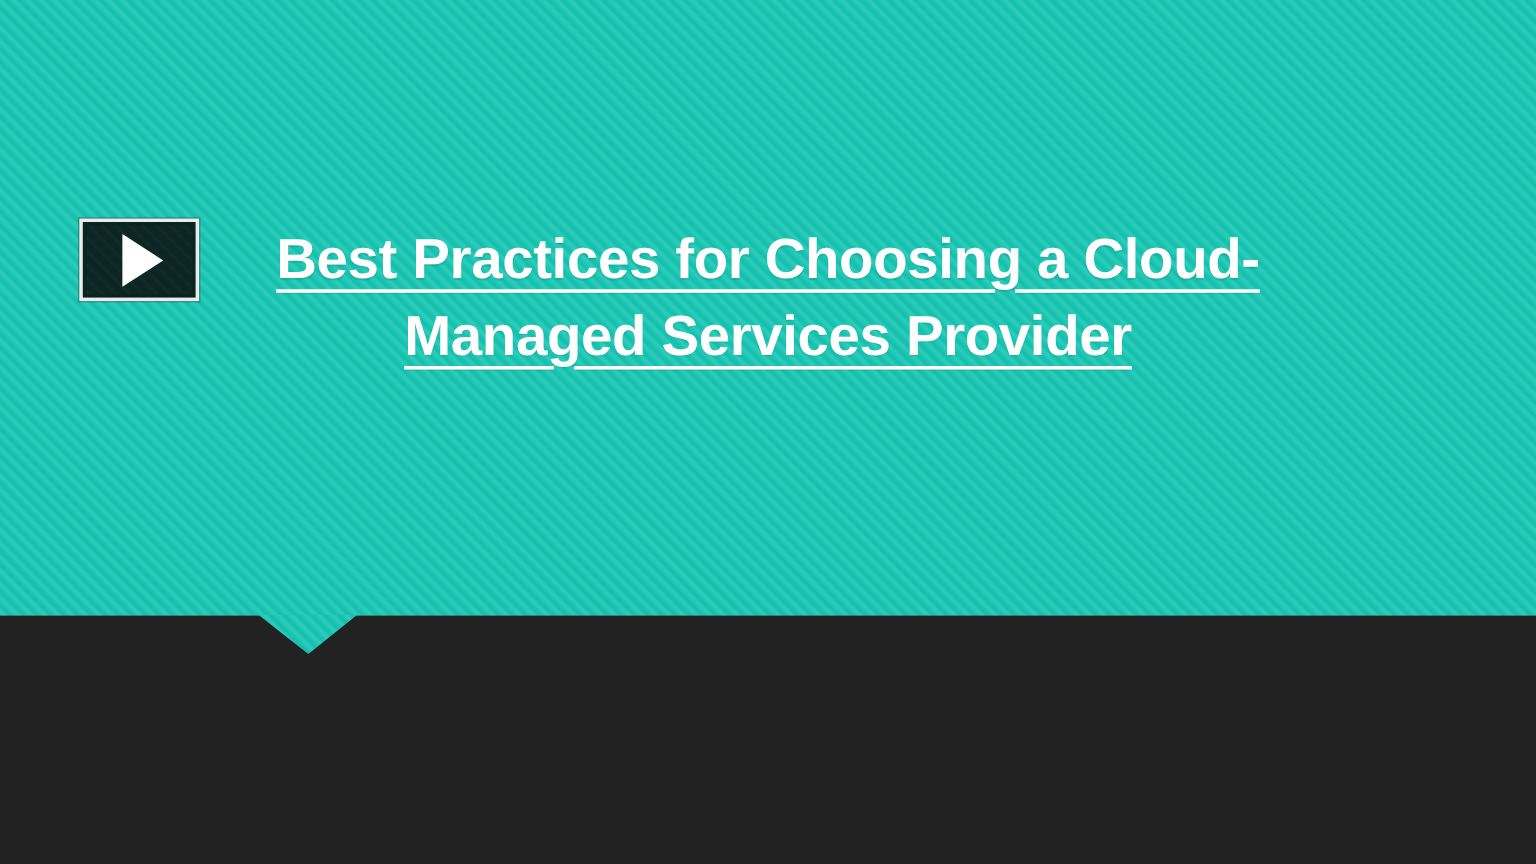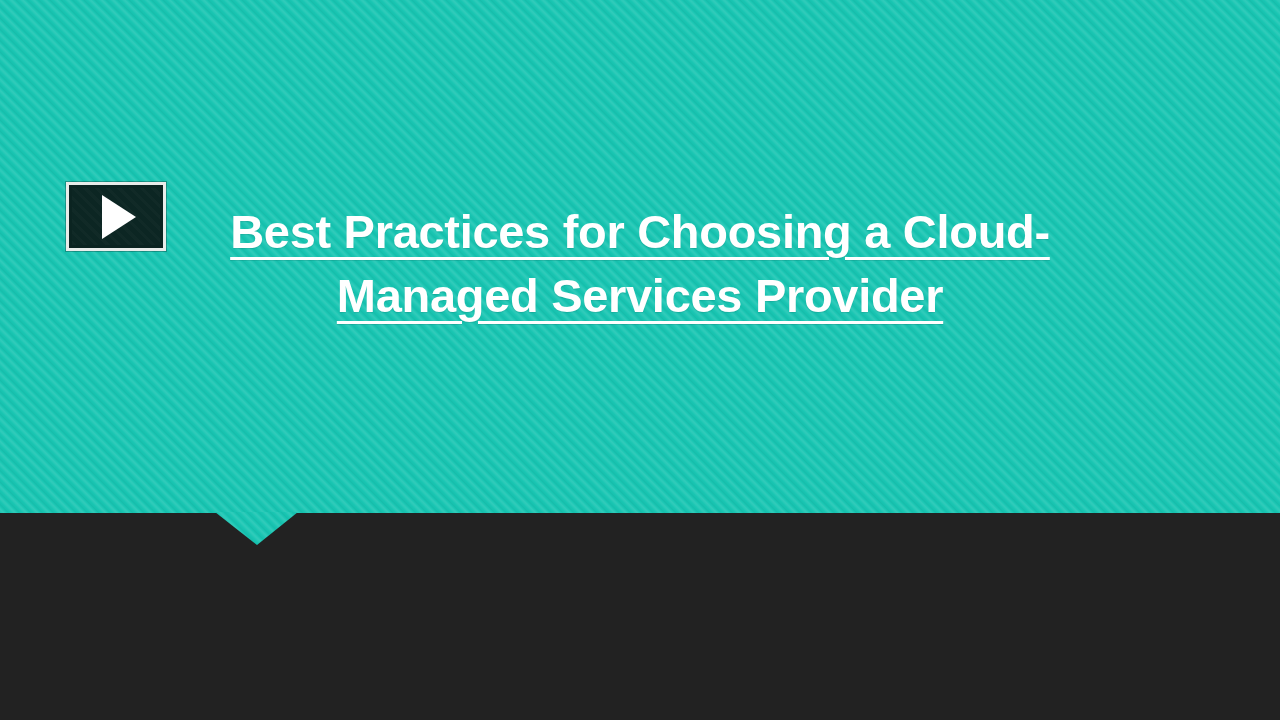--- a/index.html
+++ b/index.html
@@ -110,21 +110,21 @@
     border-top: 22px solid transparent;
     border-bottom: 22px solid transparent;
     border-left: 34px solid #FFFFFF;
     margin-left: 6px;
   }
 
   
   #title-block {
     position: absolute;
     left: 200px;
-    top: 200px;
+    top: 184px;
     width: 880px;
     text-align: center;
   }
   #title-text {
     display: inline;
     font-family: "Liberation Sans", sans-serif;
     font-size: 47px;
     font-weight: bold;
     line-height: 64px;
     letter-spacing: -0.3px;

